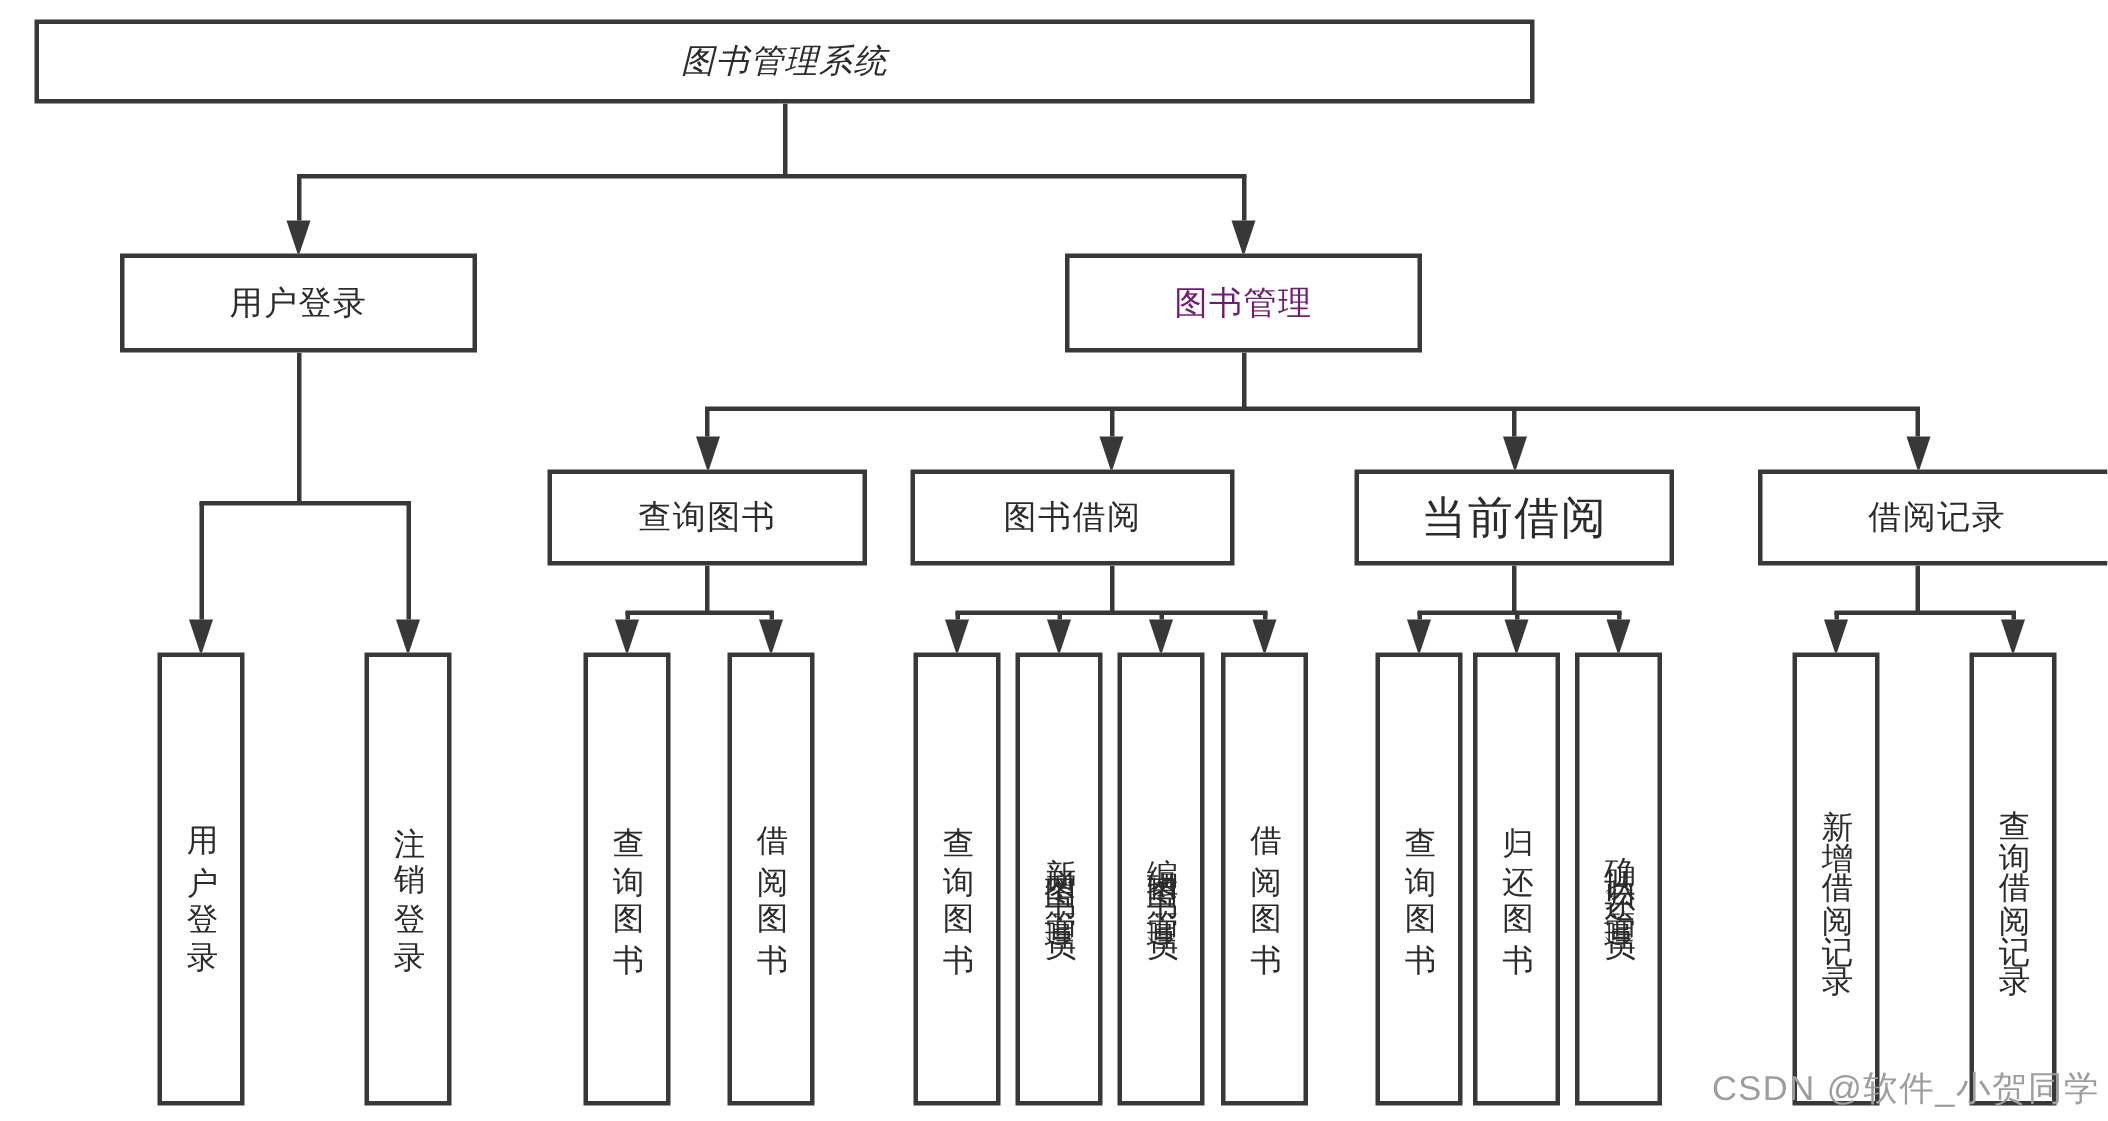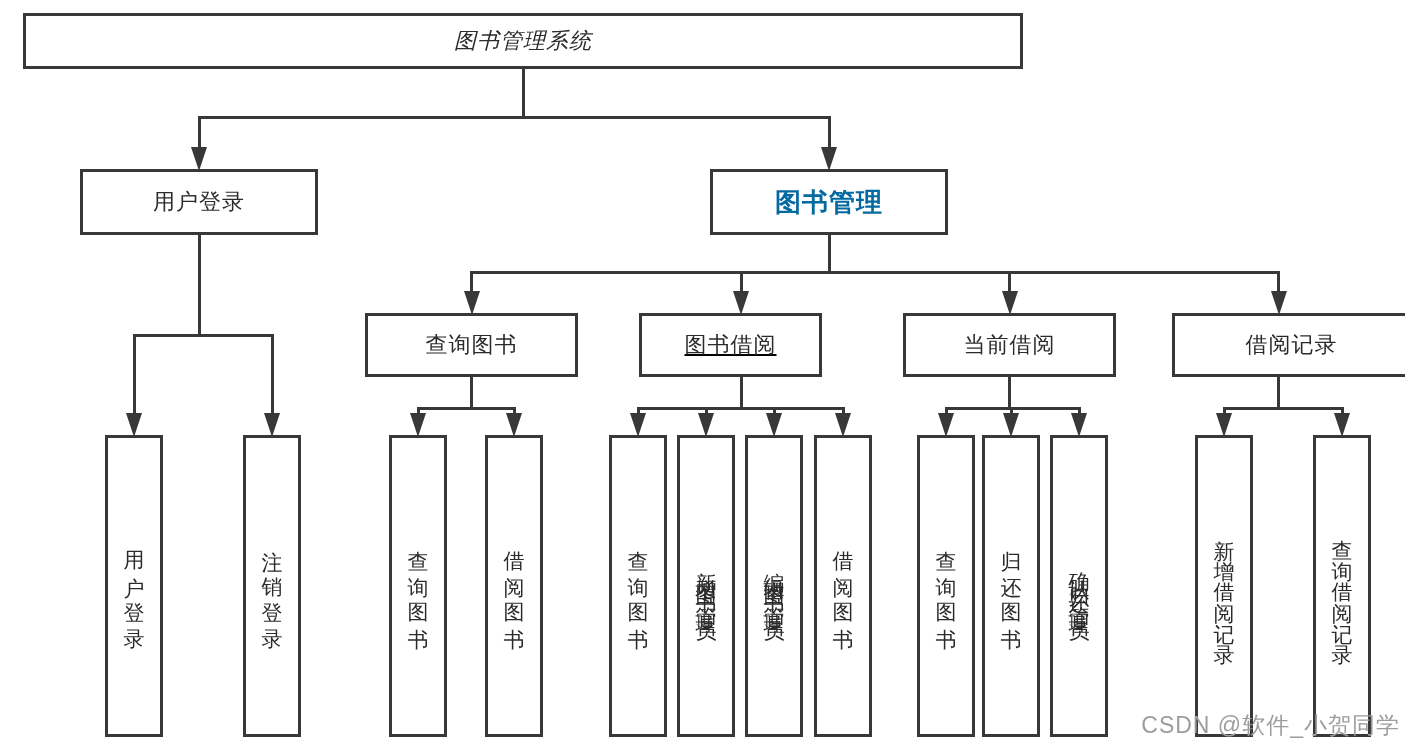--- a/index.html
+++ b/index.html
@@ -116,30 +116,30 @@
       <div class="arrow" style="left: 1334px; top: 413px; border-top-color: rgb(56, 56, 56);"></div>
     </div>
   <div id="nodes-layer">
       <div class="box h" style="left: 23px; top: 13px; width: 1000px; height: 56px; border-color: rgb(56, 56, 56); font-style: italic;">
         <span class="label" style="font-size: 22px; color: rgb(43, 43, 43);">图书管理系统</span>
       </div>
       <div class="box h" style="left: 80px; top: 169px; width: 238px; height: 66px; border-color: rgb(56, 56, 56);">
         <span class="label" style="font-size: 22px; color: rgb(43, 43, 43);">用户登录</span>
       </div>
       <div class="box h" style="left: 710px; top: 169px; width: 238px; height: 66px; border-color: rgb(56, 56, 56);">
-        <span class="label" style="font-size: 26px; color: #0369a1; font-weight: bold;">图书管理</span>
+        <span class="label" style="font-size: 22px; color: #701a75;">图书管理</span>
       </div>
       <div class="box h" style="left: 365px; top: 313px; width: 213px; height: 64px; border-color: rgb(56, 56, 56);">
         <span class="label" style="font-size: 22px; color: rgb(43, 43, 43);">查询图书</span>
       </div>
-      <div class="box h" style="left: 639px; top: 313px; width: 183px; height: 64px; border-color: rgb(56, 56, 56); text-decoration: underline;">
+      <div class="box h" style="left: 607px; top: 313px; width: 216px; height: 64px; border-color: rgb(56, 56, 56);">
         <span class="label" style="font-size: 22px; color: rgb(43, 43, 43);">图书借阅</span>
       </div>
       <div class="box h" style="left: 903px; top: 313px; width: 213px; height: 64px; border-color: rgb(56, 56, 56);">
-        <span class="label" style="font-size: 22px; color: rgb(43, 43, 43);">当前借阅</span>
+        <span class="label" style="font-size: 30px; color: rgb(43, 43, 43);">当前借阅</span>
       </div>
       <div class="box h" style="left: 1172px; top: 313px; width: 239px; height: 64px; border-color: rgb(56, 56, 56); align-items: center;">
         <span class="label" style="font-size: 22px; color: rgb(43, 43, 43);">借阅记录</span>
       </div>
       <div class="box v" style="left: 105px; top: 435px; width: 58px; height: 302px; border-color: rgb(56, 56, 56);">
         <span class="label" style="font-size: 21px; color: rgb(43, 43, 43); letter-spacing: 26px;">用户登录</span>
       </div>
       <div class="box v" style="left: 243px; top: 435px; width: 58px; height: 302px; border-color: rgb(56, 56, 56);">
         <span class="label" style="font-size: 21px; color: rgb(43, 43, 43); letter-spacing: 26px;">注销登录</span>
       </div>

